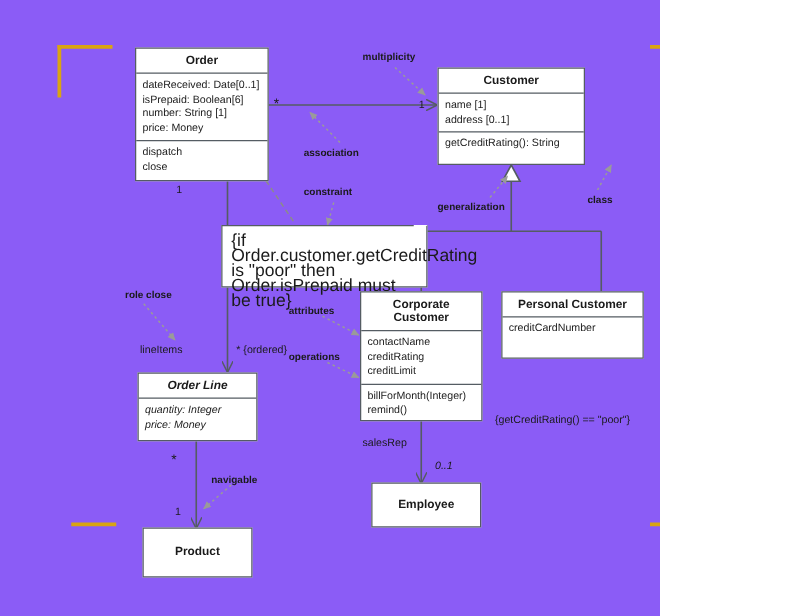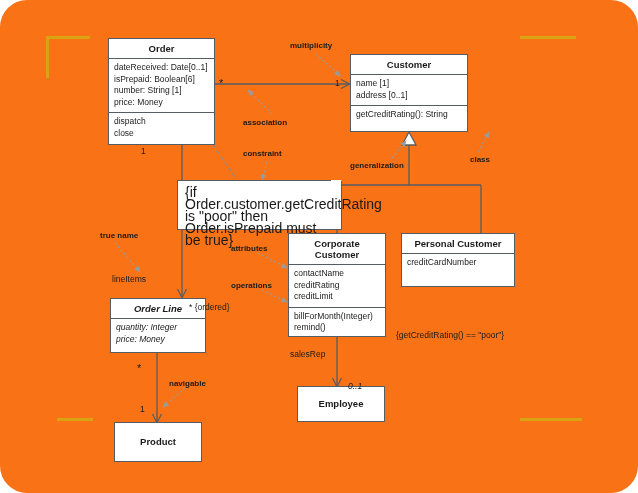--- a/index.html
+++ b/index.html
@@ -5,25 +5,24 @@
   html, body {
     margin: 0;
     padding: 0;
     background: #ffffff;
   }
   body {
     font-family: "Liberation Sans", sans-serif;
   }
   #slide {
     position: relative;
-    width: 638px;
+    width: 528px;
     height: 493px;
-    background: #f97316;
+    background: #8b5cf6;
     overflow: hidden;
-    border-radius: 27px;
   }
 
   
   .corner-mark { position: absolute; background: transparent; }
   .corner-mark .hbar { position: absolute; height: 3px; background: #d9a412; }
   .corner-mark .vbar { position: absolute; width: 3px; background: #d9a412; }
 
   
   .uml-class {
     position: absolute;
@@ -254,41 +253,41 @@
   </div>
 
   <div class="dlabel star" style="left:219px; top:79px;">*</div>
 
   <div class="dlabel" style="left:335px; top:78px;">1</div>
 
   <div class="dlabel" style="left:141px; top:146px;">1</div>
 
   <div class="dlabel" style="left:112px; top:274px;">lineItems</div>
 
-  <div class="dlabel" style="left:189px; top:274px;margin-top:28px;">* {ordered}</div>
+  <div class="dlabel" style="left:189px; top:274px;">* {ordered}</div>
 
   <div class="dlabel star" style="left:137px; top:364px;">*</div>
 
   <div class="dlabel" style="left:140px; top:404px;">1</div>
 
   <div class="dlabel" style="left:290px; top:349px;">salesRep</div>
 
-  <div class="dlabel" style="left:348px; top:381px;font-style:italic;">0..1</div>
+  <div class="dlabel" style="left:348px; top:367px;font-style:italic;">0..1</div>
 
   <div class="annot" style="left:290px; top:41px;">multiplicity</div>
 
   <div class="annot" style="left:243px; top:118px;">association</div>
 
   <div class="annot" style="left:243px; top:149px;">constraint</div>
 
   <div class="annot" style="left:350px; top:161px;">generalization</div>
 
   <div class="annot" style="left:470px; top:155px;">class</div>
 
-  <div class="annot" style="left:100px; top:231px;">true  name</div>
+  <div class="annot" style="left:100px; top:231px;">role  close</div>
 
   <div class="annot" style="left:231px; top:244px;">attributes</div>
 
   <div class="annot" style="left:231px; top:281px;">operations</div>
 
   <div class="annot" style="left:169px; top:379px;">navigable</div>
 
 </div>
 
 </body></html>

